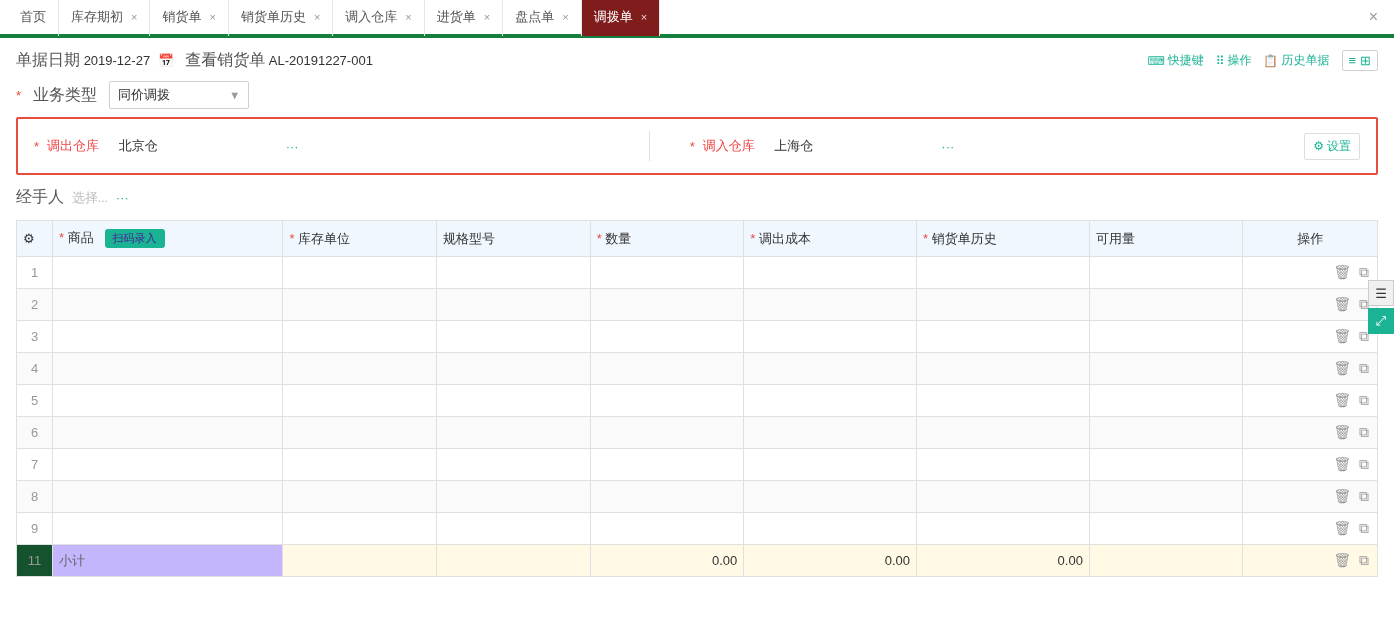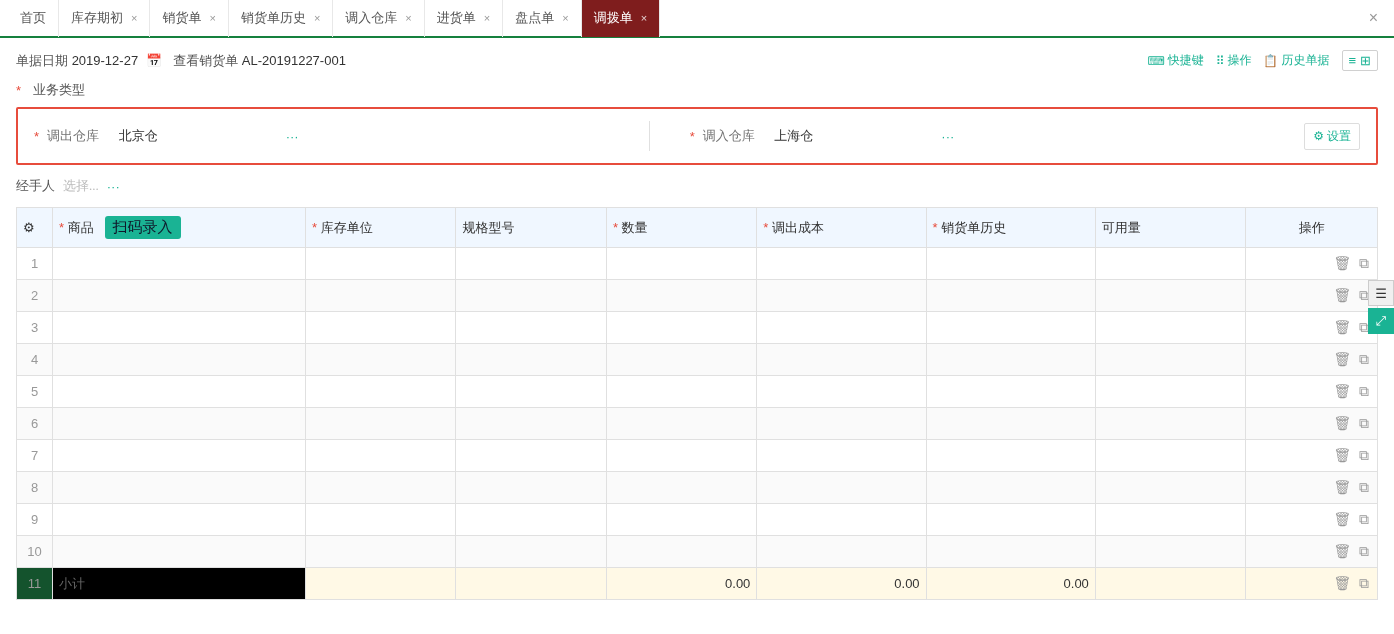--- a/index.html
+++ b/index.html
@@ -3,21 +3,21 @@
   <meta charset="utf-8">
   <style>
     * { box-sizing: border-box; margin: 0; padding: 0; }
     body { font-family: 'Microsoft YaHei', Arial, sans-serif; font-size: 13px; background: #f5f5f5; color: #333; }
 
     
     .tab-bar {
       display: flex;
       align-items: center;
       background: #fff;
-      border-bottom: 2px solid #15803d;
+      border-bottom: 4px solid #15803d;
       padding: 0 8px;
       height: 38px;
       position: relative;
     }
     .tab-item {
       display: flex;
       align-items: center;
       padding: 0 12px;
       height: 38px;
       cursor: pointer;
@@ -50,21 +50,21 @@
     
     .main-content {
       background: #fff;
       padding: 12px 16px;
       height: calc(100vh - 38px);
       overflow-y: auto;
     }
 
     .field-label {
       color: #555;
-      font-size: 13px;
+      font-size: 16px;
     }
     .field-value {
       color: #333;
       font-size: 13px;
     }
     .calendar-icon {
       color: #1ab394;
       cursor: pointer;
       margin-left: 4px;
     }
@@ -79,21 +79,21 @@
       align-items: center;
       gap: 40px;
     }
     .warehouse-field {
       display: flex;
       align-items: center;
       gap: 8px;
       flex: 1;
     }
     .warehouse-field .required-star { color: #e74c3c; }
-    .warehouse-field .field-name { color: #737373; }
+    .warehouse-field .field-name { color: #ef4444; }
     .warehouse-field .field-val { color: #333; font-weight: 500; }
     .warehouse-field .more-btn { color: #1ab394; cursor: pointer; margin-left: auto; }
     .warehouse-divider { width: 1px; height: 30px; background: #e0e0e0; }
     
     .settings-btn {
       background: #fff;
       border: 1px solid #ddd;
       padding: 4px 8px;
       cursor: pointer;
       color: #1ab394;
@@ -170,26 +170,26 @@
     }
     .icon-btn {
       cursor: pointer;
       color: #999;
       font-size: 14px;
       margin: 0 2px;
     }
 
     .scan-btn {
       background: #1ab394;
-      color: #0f172a;
+      color: #4c1d95;
       border: none;
       padding: 2px 8px;
       border-radius: 3px;
       cursor: pointer;
-      font-size: 15px;
+      font-size: 11px;
     }
 
     .gear-col {
       width: 36px;
       text-align: center;
       color: #666;
     }
 
     .header-row-top {
       display: flex;
@@ -292,20 +292,24 @@
         <div style="display:flex;align-items:center;gap:4px;border:1px solid #d0d0d0;padding:2px 6px;border-radius:2px;cursor:pointer;">
           <span style="font-size:13px;">≡</span>
           <span style="font-size:13px;">⊞</span>
         </div>
       </div>
     </div>
 
     <div class="business-row">
       <span style="color:#e74c3c;">*</span>
       <span class="field-label">业务类型</span>
+      <div class="select-box">
+        <span>同价调拨</span>
+        <span class="chevron">▼</span>
+      </div>
     </div>
 
     <div class="red-border-section">
       <div class="warehouse-field">
         <span class="required-star">*</span>
         <span class="field-name">调出仓库</span>
         &nbsp;
         <span class="field-val">北京仓</span>
         <span class="more-btn" style="margin-left:120px;">···</span>
       </div>
@@ -491,36 +495,22 @@
       <td></td>
       <td></td>
       <td></td>
       <td></td>
       <td class="action-cell">
         <span class="icon-btn" title="删除">🗑</span>
         <span class="icon-btn" title="复制">⧉</span>
       </td>
     </tr>
             <tr>
-      <td class="row-num">10</td>
-      <td></td>
-      <td></td>
-      <td></td>
-      <td></td>
-      <td></td>
-      <td></td>
-      <td></td>
-      <td class="action-cell">
-        <span class="icon-btn" title="删除">🗑</span>
-        <span class="icon-btn" title="复制">⧉</span>
-      </td>
-    </tr>
-            <tr>
       <td class="row-num" style="background:#14532d;color:#999;">11</td>
-      <td style="background:#000000;color:#666;font-family:Liberation Mono, monospace;">小计</td>
+      <td style="background:#c4b5fd;color:#666;font-family:Liberation Mono, monospace;">小计</td>
       <td style="background:#fff9e6;"></td>
       <td style="background:#fff9e6;"></td>
       <td style="background:#fff9e6;text-align:right;">0.00</td>
       <td style="background:#fff9e6;text-align:right;">0.00</td>
       <td style="background:#fff9e6;text-align:right;">0.00</td>
       <td style="background:#fff9e6;"></td>
       <td class="action-cell" style="background:#fff9e6;">
         <span class="icon-btn" title="删除">🗑</span>
         <span class="icon-btn" title="复制">⧉</span>
       </td>

